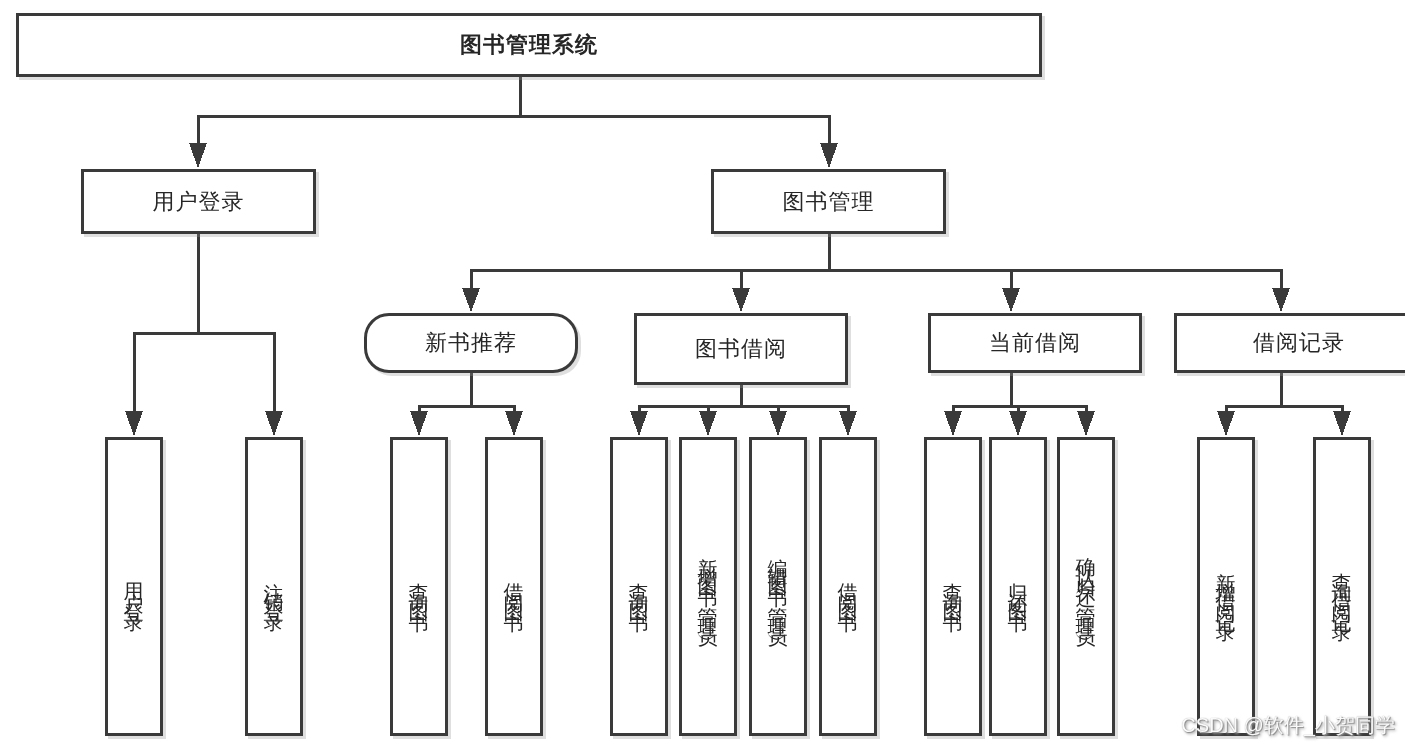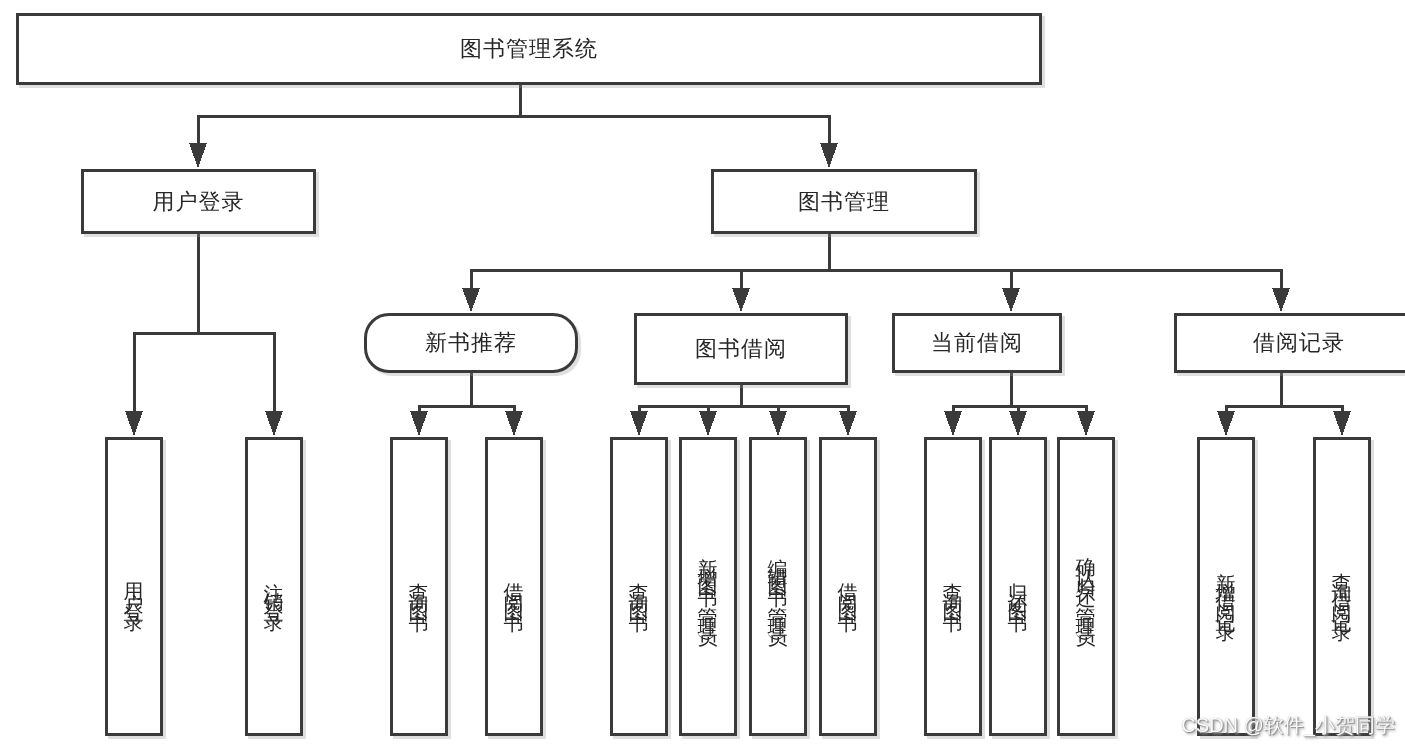--- a/index.html
+++ b/index.html
@@ -89,38 +89,38 @@
     <polygon points="1077,411 1095,411 1086,436"></polygon>
 
     <line x1="1281" y1="373" x2="1281" y2="407.5"></line>
     <line x1="1224.5" y1="406" x2="1343.5" y2="406"></line>
     <line x1="1226" y1="406" x2="1226" y2="415"></line>
     <polygon points="1217,411 1235,411 1226,436"></polygon>
     <line x1="1342" y1="406" x2="1342" y2="415"></line>
     <polygon points="1333,411 1351,411 1342,436"></polygon>
   </svg>
 
-  <div class="node h-node" style="left:16px;top:13px;width:1026px;height:72px;">
+  <div class="node h-node" style="left:16px;top:13px;width:1026px;height:64px;font-weight:bold;">
     <span>图书管理系统</span>
   </div>
 
   <div class="node h-node" style="left:81px;top:169px;width:235px;height:65px;">
     <span>用户登录</span>
   </div>
-  <div class="node h-node" style="left:711px;top:169px;width:266px;height:65px;">
+  <div class="node h-node" style="left:711px;top:169px;width:235px;height:65px;">
     <span>图书管理</span>
   </div>
 
   <div class="node h-node" style="left:364px;top:313px;width:214px;height:60px;border-radius:25px;">
     <span>新书推荐</span>
   </div>
   <div class="node h-node" style="left:634px;top:313px;width:214px;height:72px;">
     <span>图书借阅</span>
   </div>
-  <div class="node h-node" style="left:892px;top:313px;width:170px;height:60px;text-align:center;">
+  <div class="node h-node" style="left:928px;top:313px;width:214px;height:60px;text-align:center;">
     <span>当前借阅</span>
   </div>
   <div class="node h-node" style="left:1174px;top:313px;width:250px;height:60px;text-align:center;">
     <span>借阅记录</span>
   </div>
 
   <div class="node v-node" style="left:105px;top:437px;width:58px;height:299px;">
     <span>用户登录</span>
   </div>
   <div class="node v-node" style="left:245px;top:437px;width:58px;height:299px;">

